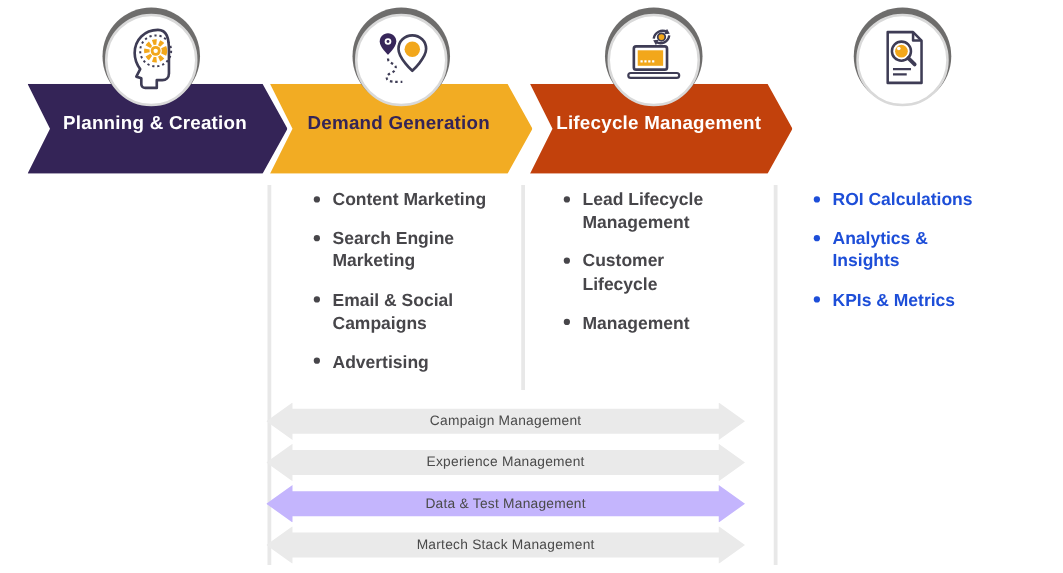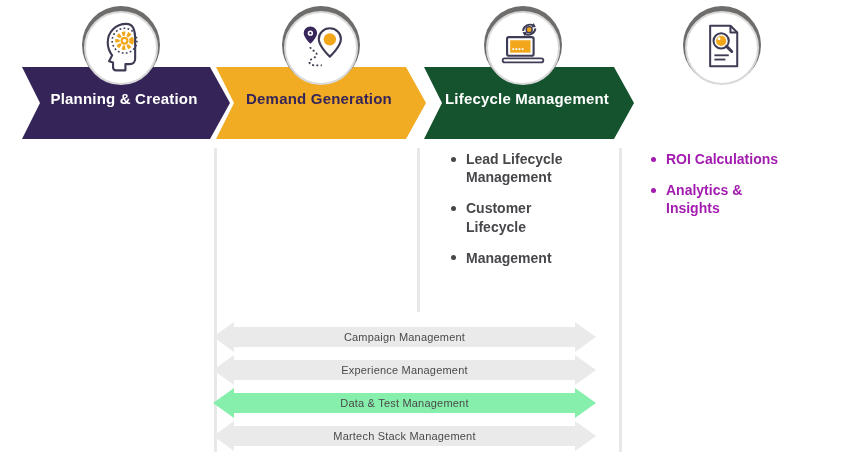--- a/index.html
+++ b/index.html
@@ -51,21 +51,21 @@
 <body>
 
 <div class="canvas">
 
   <div class="banner" style="left: 22px; width: 208px; background-color: rgb(52, 36, 87);">
     <div class="banner-label" style="color: rgb(255, 255, 255);">Planning &amp; Creation</div>
   </div>
   <div class="banner" style="left: 216px; width: 210px; background-color: rgb(242, 172, 35);">
     <div class="banner-label" style="color: rgb(52, 36, 87);">Demand Generation</div>
   </div>
-  <div class="banner" style="left: 424px; width: 210px; background-color: #14532d;">
+  <div class="banner" style="left: 424px; width: 210px; background-color: #c2410c;">
     <div class="banner-label" style="color: rgb(255, 255, 255);">Lifecycle Management</div>
   </div>
 
   <div class="stage-circle" style="left:84px;">
     <span>
       <svg width="46" height="54" viewBox="0 0 52 60">
         <path d="M32 5 C20 5 11 14 11 26 c0 6 2 10.5 5 14.5 l-3.5 6.8 4.5 1.4 0 5.3 c0 2 1.5 3.5 3.5 3.5 l10.5 0 0 -7 5 0 c3.5 0 6 -2.5 6 -6 l0 -21 C42 12 40 5 32 5 Z" fill="none" stroke="#3E3C55" stroke-width="2.4" stroke-linejoin="round"></path>
         <circle cx="30" cy="24" r="14" fill="none" stroke="#3E3C55" stroke-width="1.8" stroke-dasharray="2 2.6"></circle>
         <circle cx="30" cy="24" r="8" fill="none" stroke="#F2A71B" stroke-width="5" stroke-dasharray="3.5 2.3"></circle>
         <circle cx="30" cy="24" r="4.5" fill="#F2A71B"></circle>
@@ -115,36 +115,43 @@
         <circle cx="22.5" cy="21.5" r="1.7" fill="#ffffff"></circle>
         <line x1="31.5" y1="30.5" x2="37.5" y2="36.5" stroke="#3E3C55" stroke-width="3.6" stroke-linecap="round"></line>
       </svg>
     </span>
   </div>
 
   <div class="divider" style="left: 214px; height: 304px; background-color: rgb(232, 232, 232);"></div>
   <div class="divider" style="left: 417px; height: 164px; background-color: rgb(232, 232, 232);"></div>
   <div class="divider" style="left: 619px; height: 304px; background-color: rgb(232, 232, 232);"></div>
 
+  <ul class="stage-list" style="left: 250px; width: 150px; color: rgb(71, 70, 74);">
+    <li>Content Marketing</li>
+    <li>Search Engine Marketing</li>
+    <li>Email &amp; Social Campaigns</li>
+    <li>Advertising</li>
+  </ul>
   <ul class="stage-list" style="left: 450px; width: 114px; color: rgb(71, 70, 74);">
     <li>Lead Lifecycle Management</li>
     <li>Customer Lifecycle</li>
     <li>Management</li>
   </ul>
-  <ul class="stage-list" style="left: 650px; width: 132px; color: #a21caf;">
+  <ul class="stage-list" style="left: 650px; width: 132px; color: #1d4ed8;">
     <li>ROI Calculations</li>
     <li>Analytics &amp; Insights</li>
+    <li>KPIs &amp; Metrics</li>
   </ul>
 
   <div class="mgmt-arrow" style="top: 322px; background-color: rgb(234, 234, 234); color: rgb(74, 74, 74);">
     <span>Campaign Management</span>
   </div>
   <div class="mgmt-arrow" style="top: 355px; background-color: rgb(234, 234, 234); color: rgb(74, 74, 74); text-align: right;">
     <span>Experience Management</span>
   </div>
-  <div class="mgmt-arrow" style="top: 388px; background-color: #86efac; color: rgb(74, 74, 74);">
+  <div class="mgmt-arrow" style="top: 388px; background-color: #c4b5fd; color: rgb(74, 74, 74);">
     <span>Data &amp; Test Management</span>
   </div>
   <div class="mgmt-arrow" style="top: 421px; background-color: rgb(234, 234, 234); color: rgb(74, 74, 74);">
     <span>Martech Stack Management</span>
   </div>
 
 </div>
 
 </body></html>

